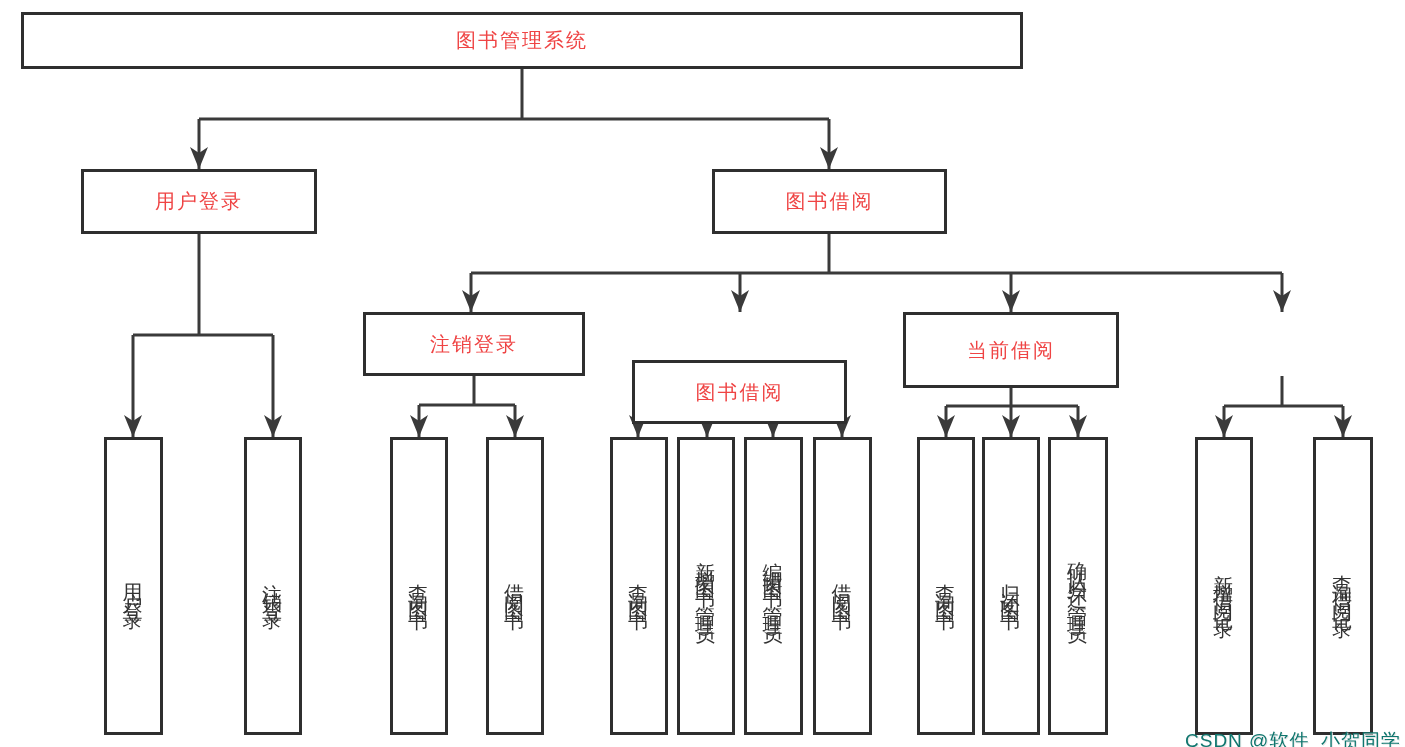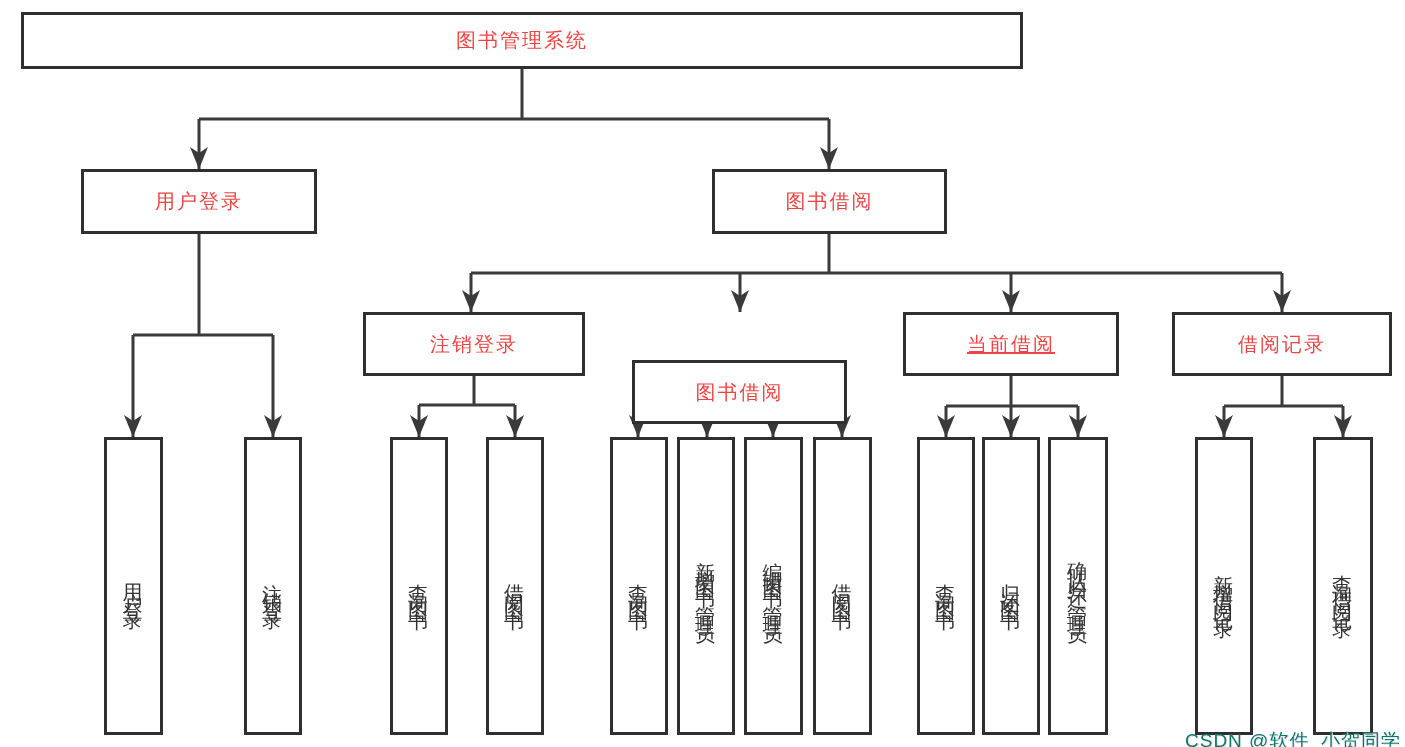--- a/index.html
+++ b/index.html
@@ -91,22 +91,21 @@
       M1343 437 L1334 415 L1343 421 L1352 415 Z"></path>
   </svg>
 
   <div class="hbox" style="left:21px; top:12px; width:1002px; height:57px;">图书管理系统</div>
 
   <div class="hbox" style="left:81px; top:169px; width:236px; height:65px;">用户登录</div>
   <div class="hbox" style="left:712px; top:169px; width:235px; height:65px;">图书借阅</div>
 
   <div class="hbox" style="left:363px; top:312px; width:222px; height:64px;">注销登录</div>
   <div class="hbox" style="left:632px; top:312px; width:215px; height:64px;margin-top:48px;">图书借阅</div>
-  <div class="hbox" style="left:903px; top:312px; width:216px; height:64px;text-decoration:underline;">当前借阅</div>
-  <div class="hbox" style="left:1172px; top:312px; width:220px; height:64px;">借阅记录</div>
+  <div class="hbox" style="left:903px; top:312px; width:216px; height:76px;">当前借阅</div>
 
   <div class="vbox" style="left:104px; width:59px;">用户登录</div>
   <div class="vbox" style="left:244px; width:58px;">注销登录</div>
 
   <div class="vbox" style="left:390px; width:58px;">查询图书</div>
   <div class="vbox" style="left:486px; width:58px;">借阅图书</div>
 
   <div class="vbox" style="left:610px; width:58px;">查询图书</div>
   <div class="vbox" style="left:677px; width:58px;">新增图书（管理员）</div>
   <div class="vbox" style="left:744px; width:59px;">编辑图书（管理员）</div>

